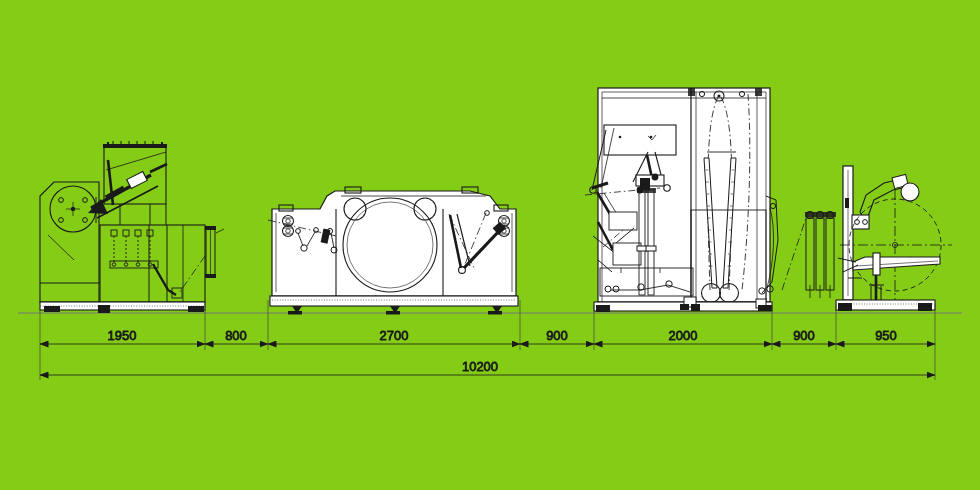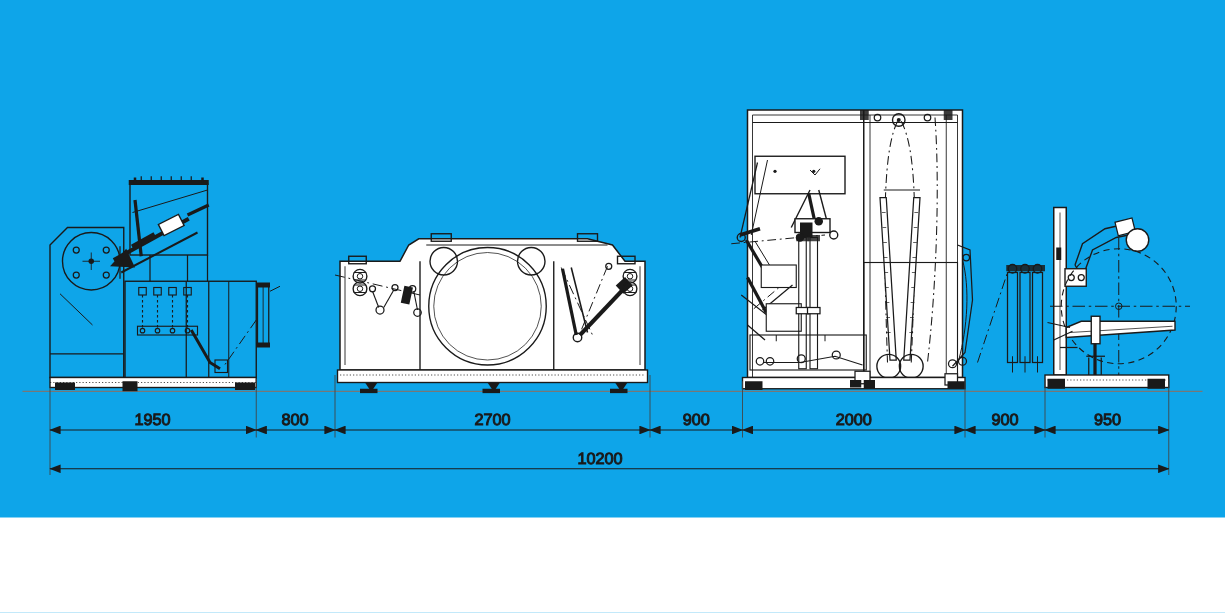--- a/index.html
+++ b/index.html
@@ -1,18 +1,18 @@
 <!DOCTYPE html>
 <html><head>
 <meta charset="utf-8">
 <style>
   html,body{margin:0;padding:0;background:#ffffff;}
   body{width:980px;height:490px;overflow:hidden;
        font-family:"Liberation Sans", sans-serif;}
-  #stage{position:relative;width:980px;height:414px;background:#0ea5e9;}
+  #stage{position:relative;width:980px;height:490px;background:#84cc16;}
   svg{display:block;}
   .dimtext{font-family:"Liberation Sans", sans-serif;font-size:13px;fill:#1a1a1a;text-anchor:middle;}
 </style>
 </head>
 <body>
 
 <div id="stage">
 <svg width="980" height="490" viewBox="0 0 980 490">
 
   <defs>

